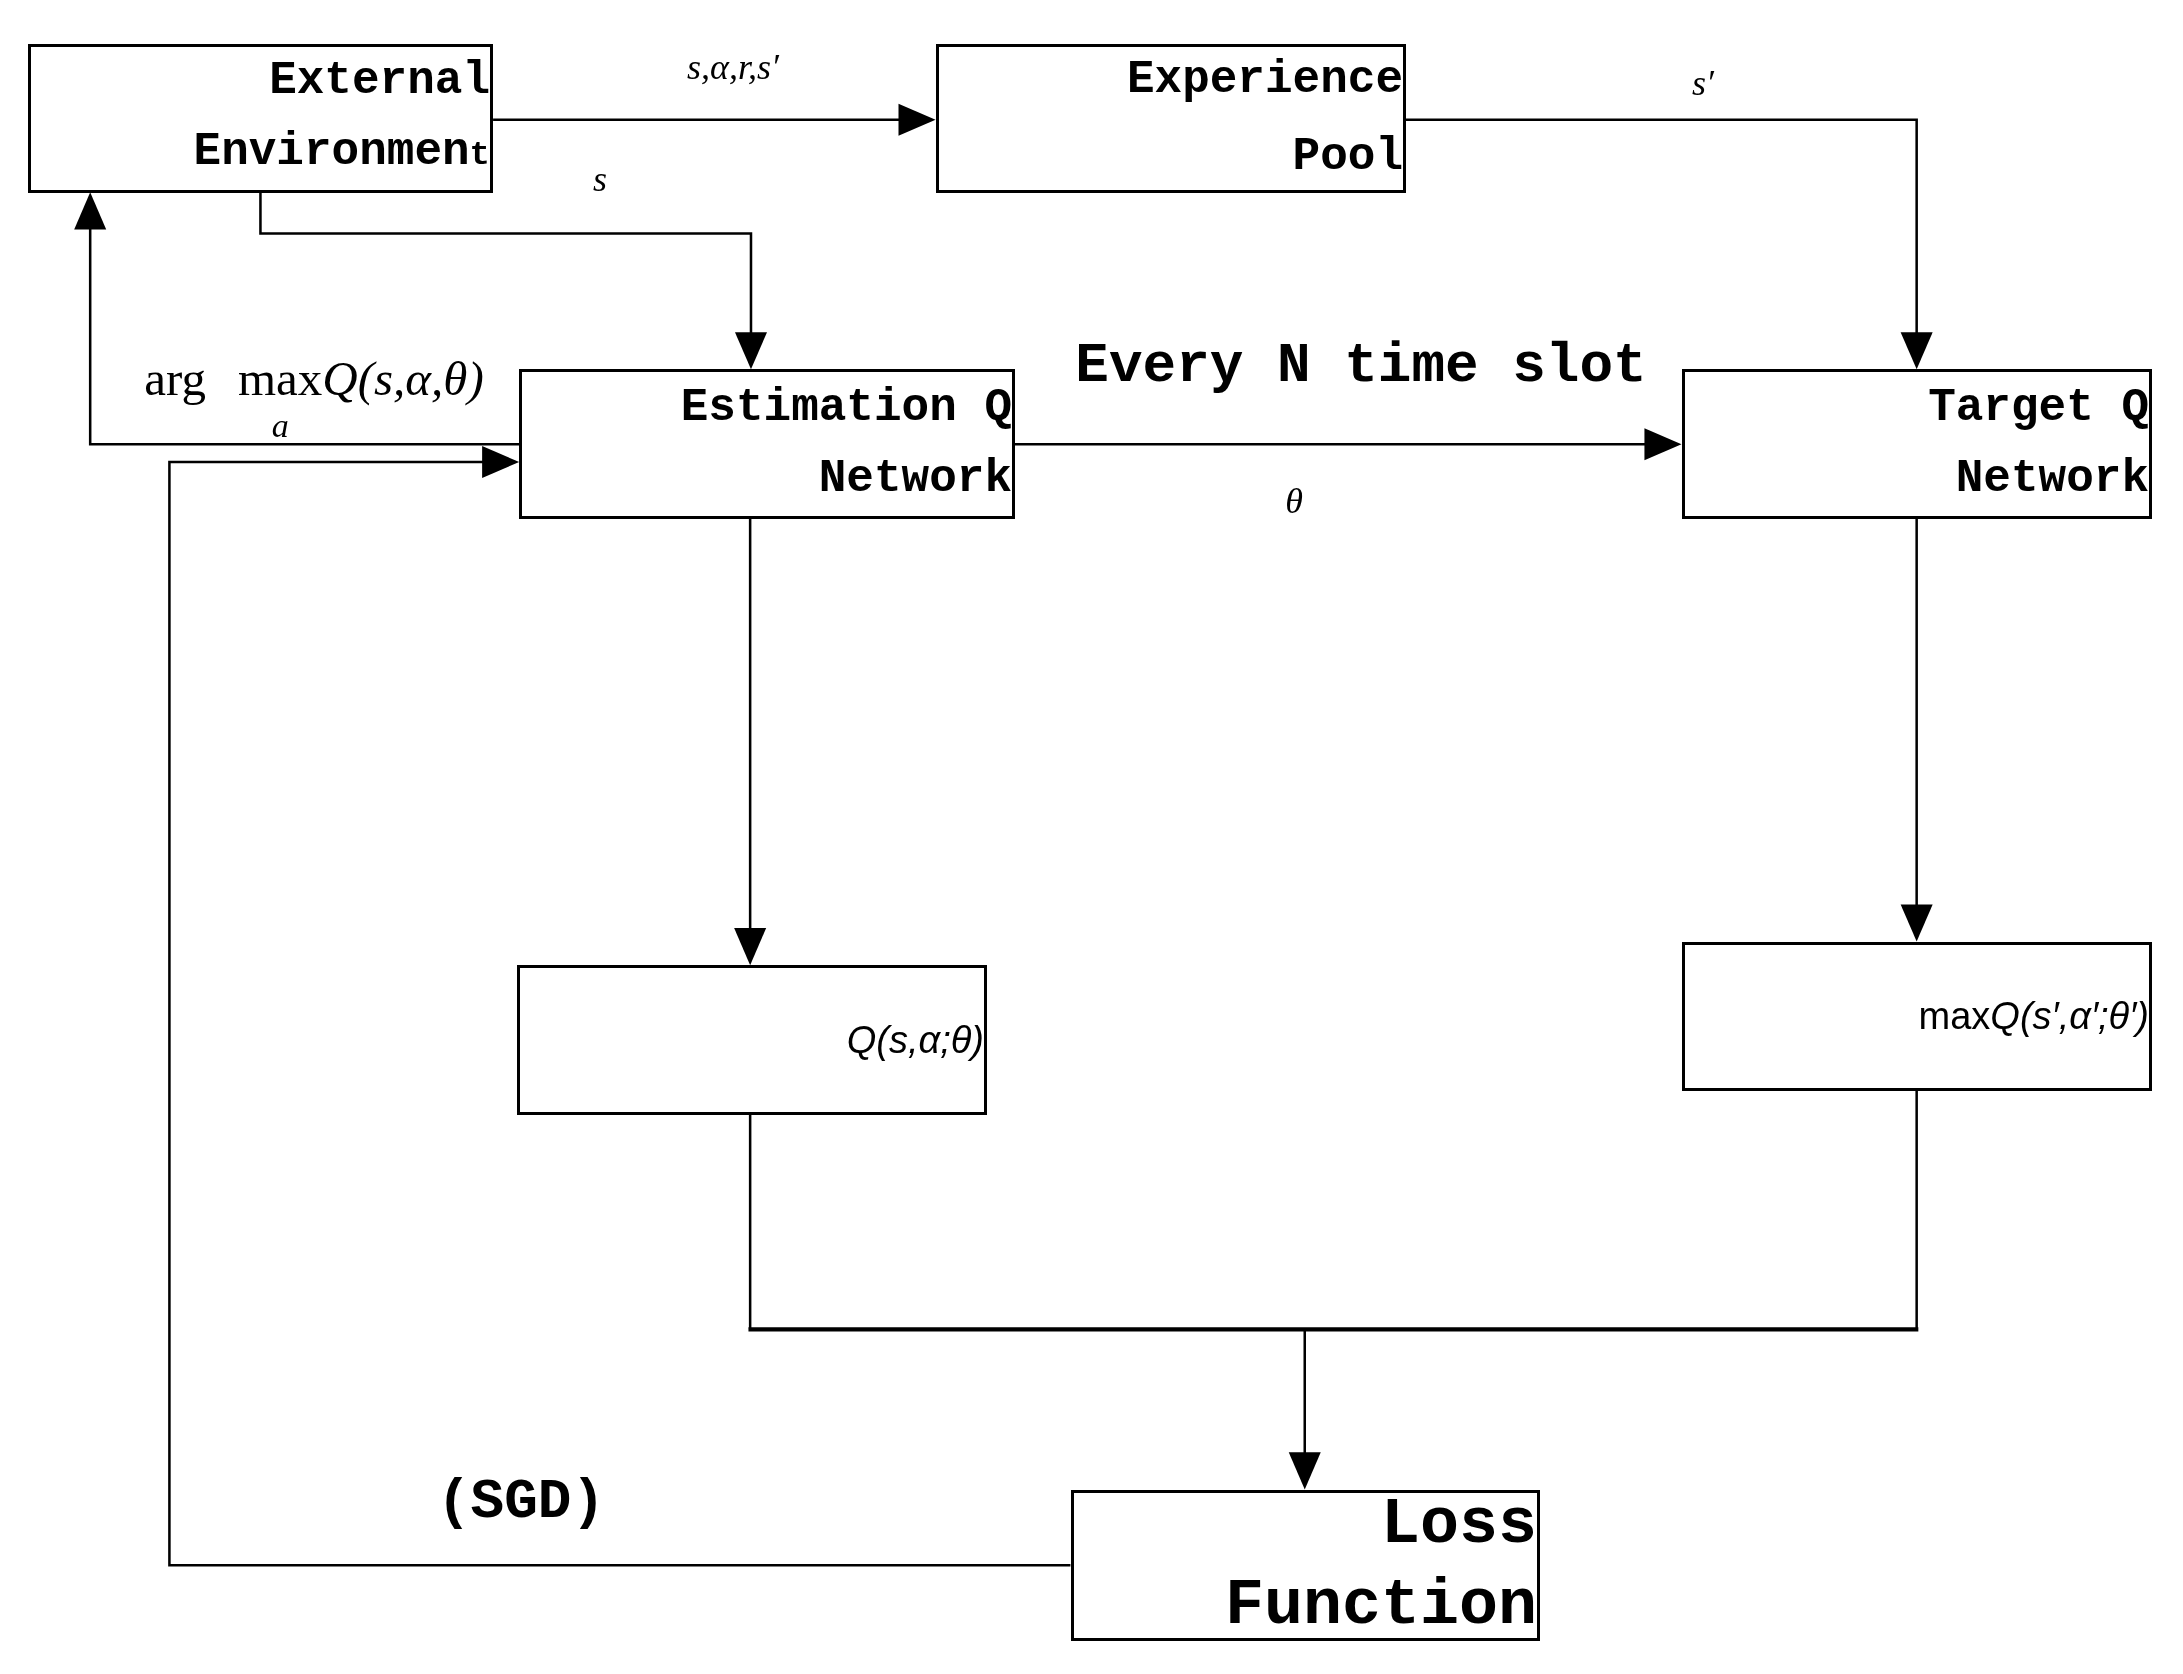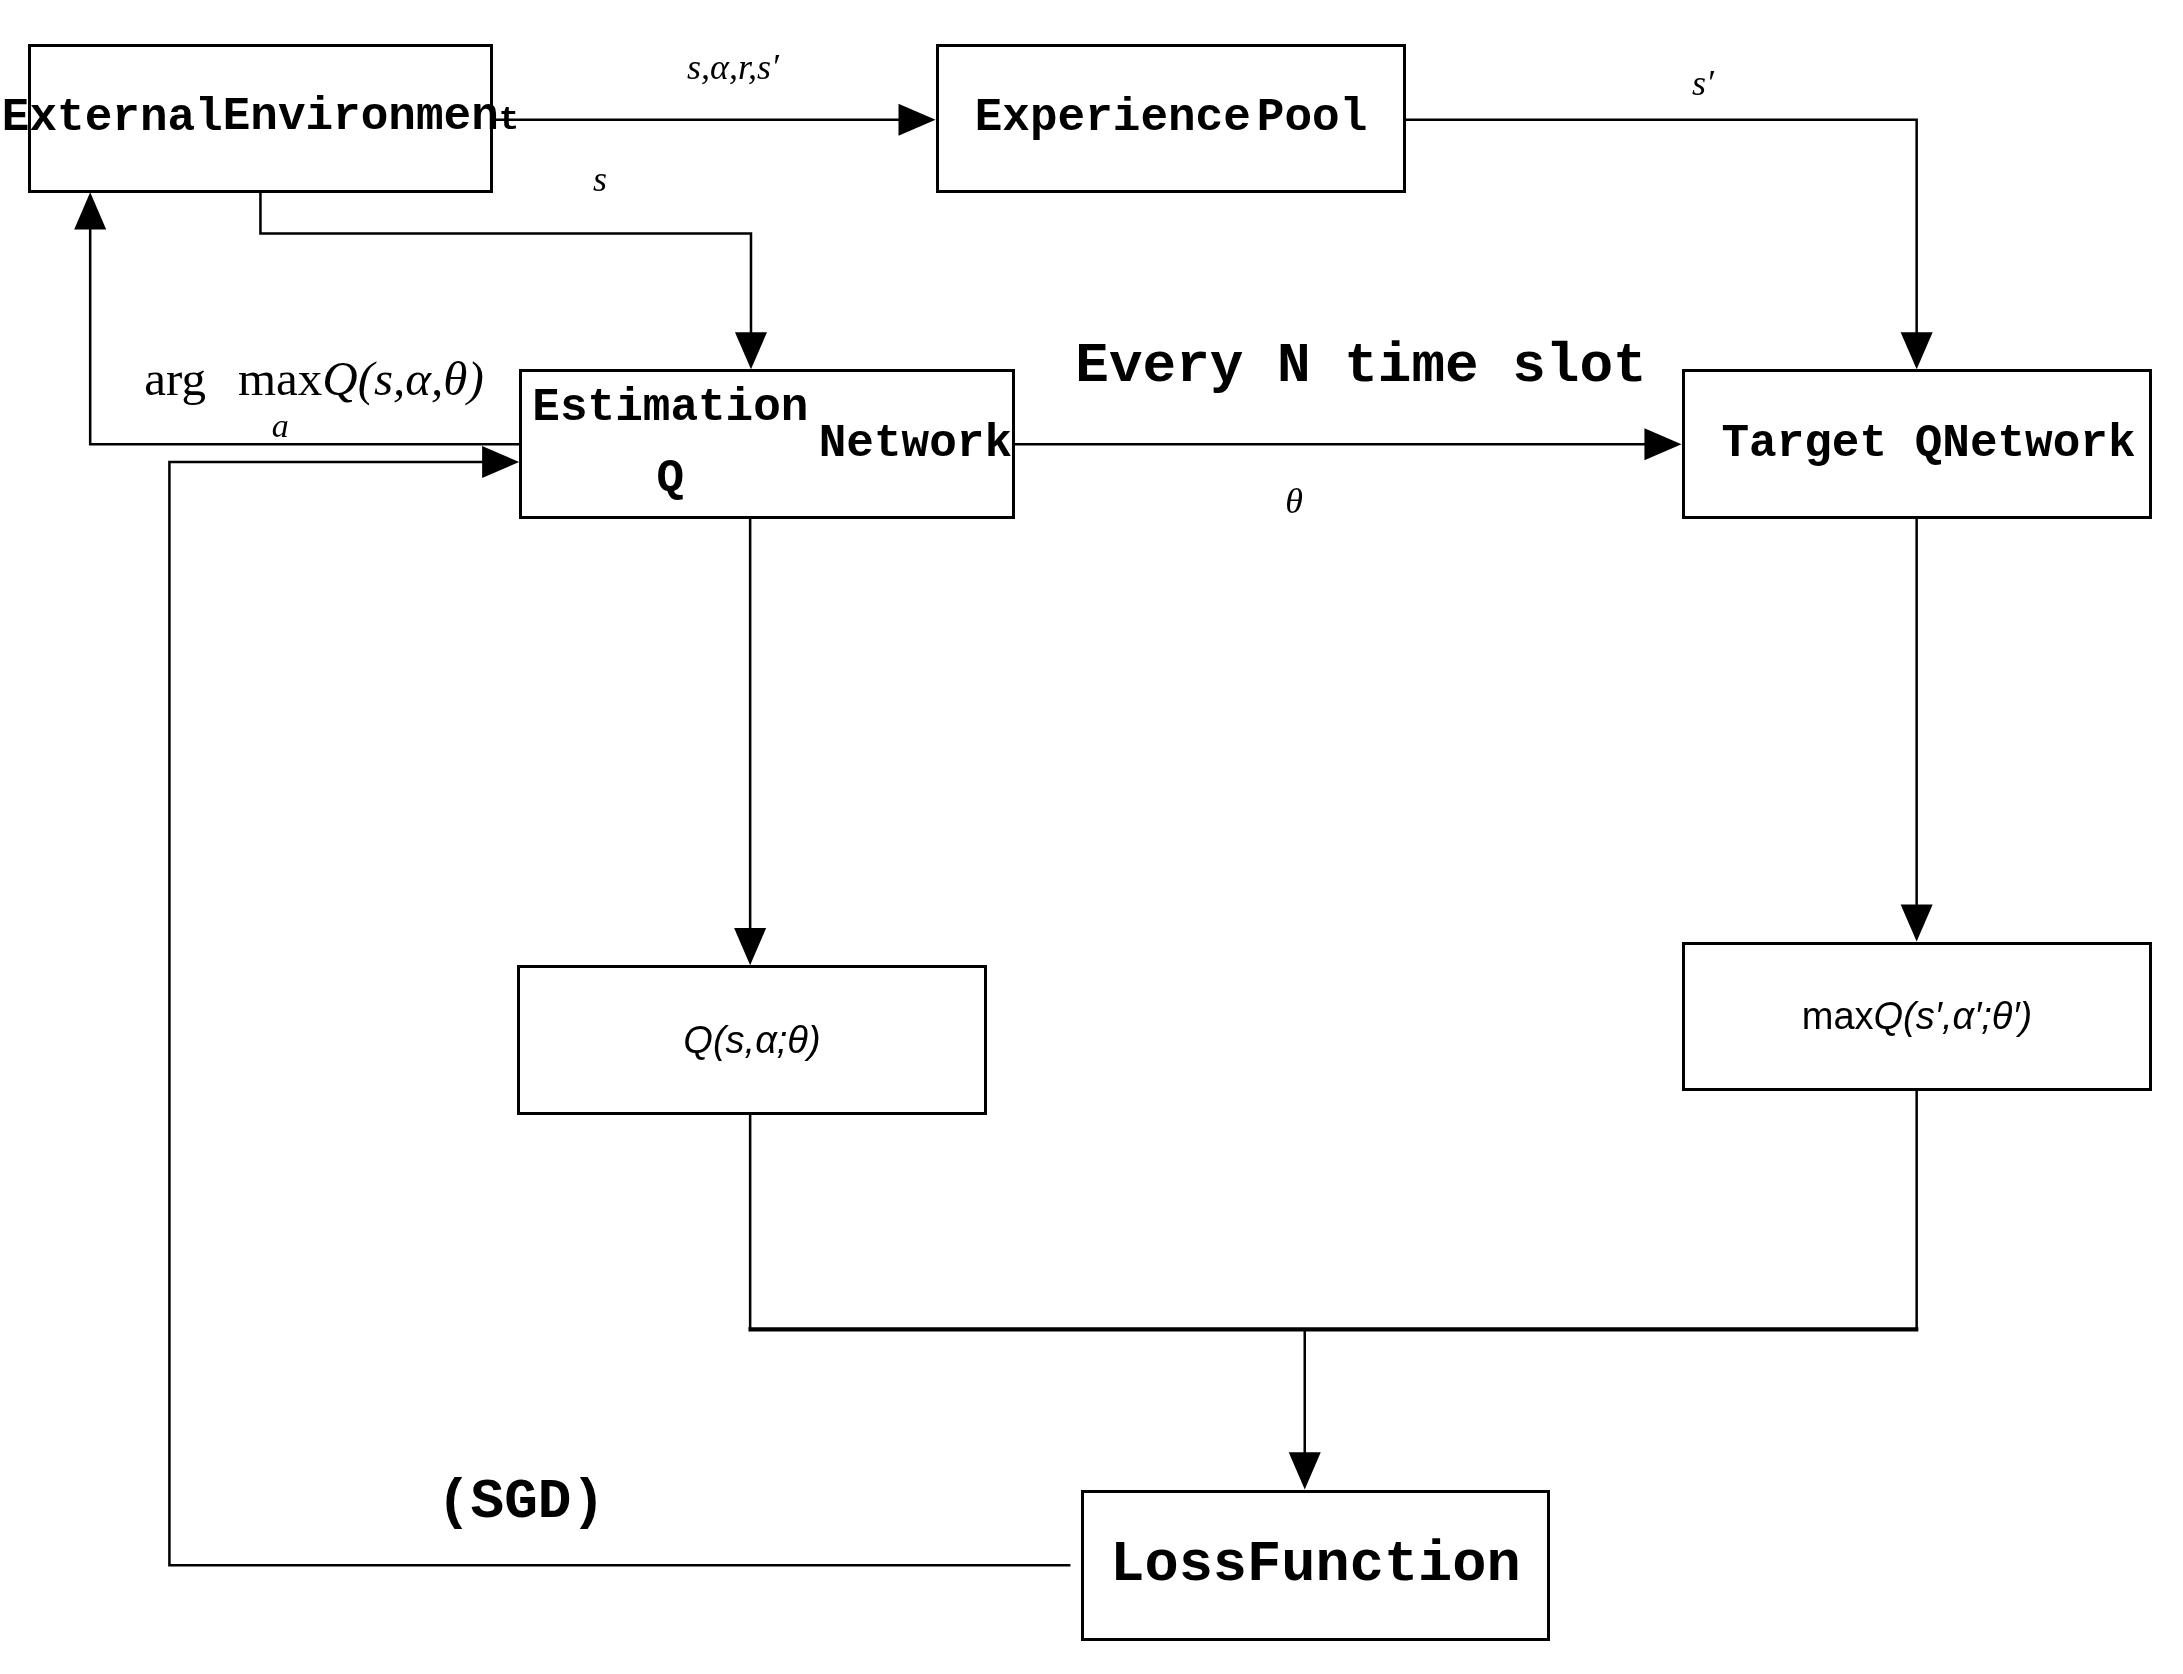--- a/index.html
+++ b/index.html
@@ -12,27 +12,27 @@
     color:var(--ink);
     overflow:hidden;
   }
   #connectors { position:absolute; inset:0; width:100%; height:100%; }
   #connectors path { stroke:var(--ink); stroke-width:3px; fill:none; }
   #connectors path.thick { stroke-width:5px; }
   #connectors polygon { fill:var(--ink); stroke:none; }
 
   .node {
     position:absolute; border:3.4px solid var(--ink); background:var(--background);
-    display:flex; flex-direction:row; align-items:center; justify-content:center;
+    display:flex; flex-direction:column; align-items:flex-end; justify-content:center;
     text-align:center; font-weight:bold; font-size:46px; line-height:71px;
   }
   .node .tail-small { font-size:34px; font-weight:bold; }
   .node.formula-node { font-weight:normal; font-family:Liberation Sans, sans-serif; font-size:38px; }
   .node.formula-node .it { font-style:italic; }
-  .node.loss { font-size:57px; line-height:81px;margin-left:10px; }
+  .node.loss { font-size:65px; line-height:81px; }
 
   .edge-label {
     position:absolute; transform:translate(-50%,-50%);
     white-space:nowrap; text-align:center;
   }
   .math { font-family:"Liberation Serif", serif; font-style:italic; font-size:36px; }
   .mono-label { font-family:Liberation Mono, monospace; font-weight:bold; font-size:56px; }
   .argmax { font-family:"Liberation Serif", serif; font-size:49px; display:flex; align-items:flex-start; }
   .argmax .roman { font-style:normal; }
   .argmax .gap { display:inline-block; width:32px; }

